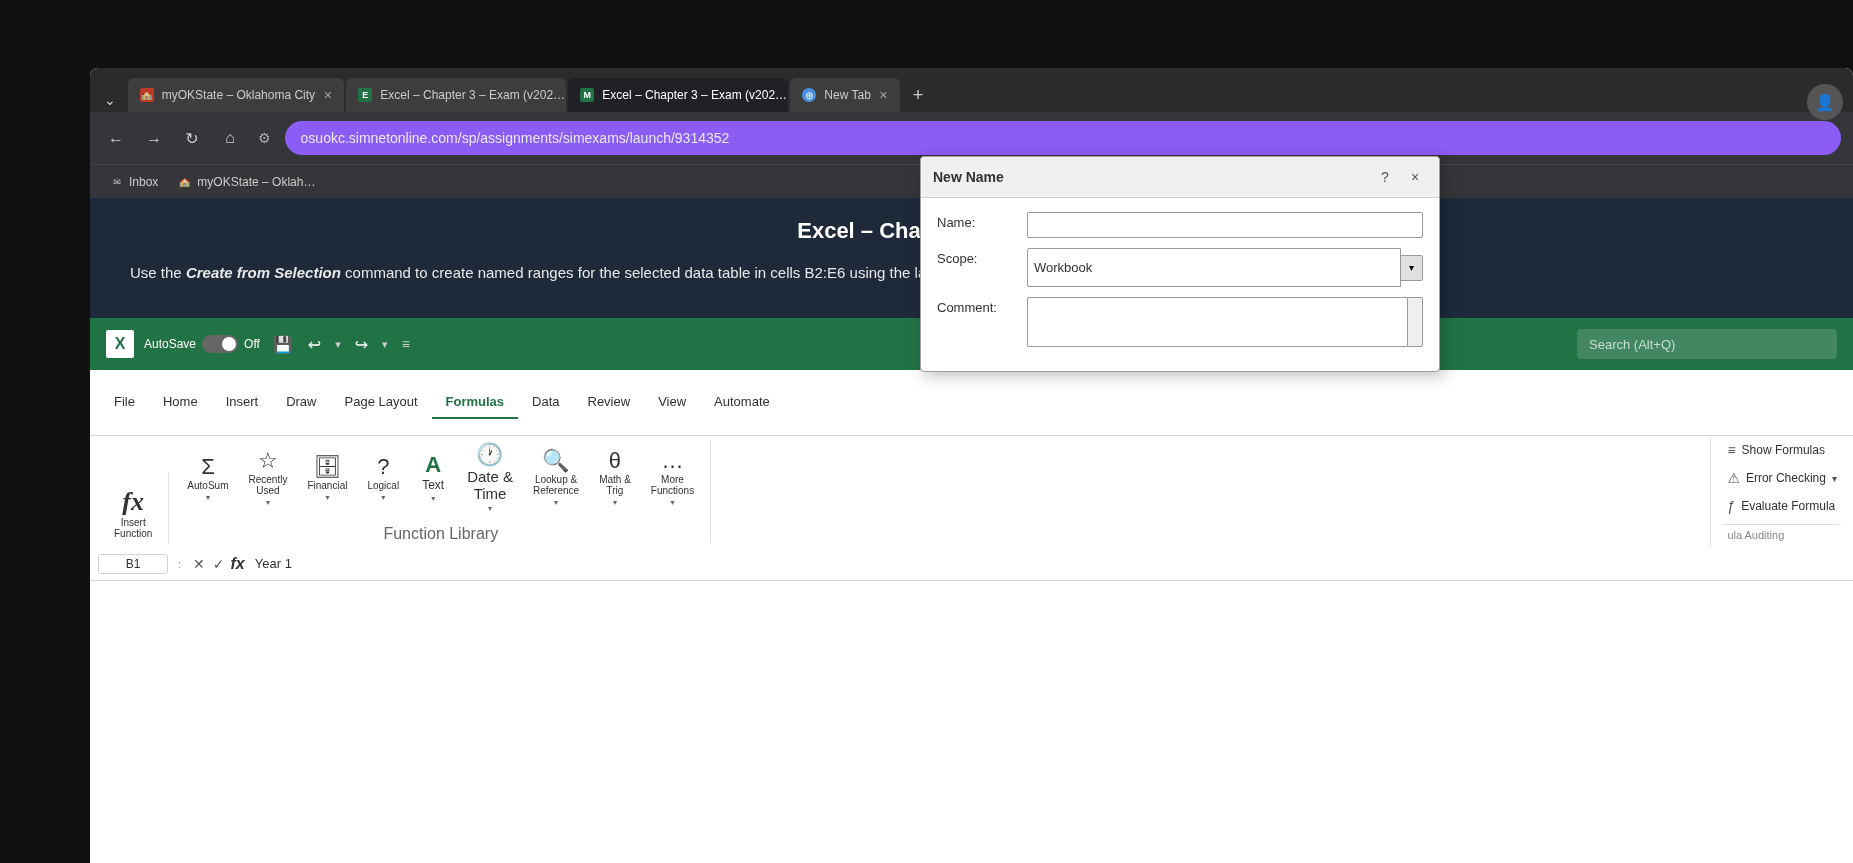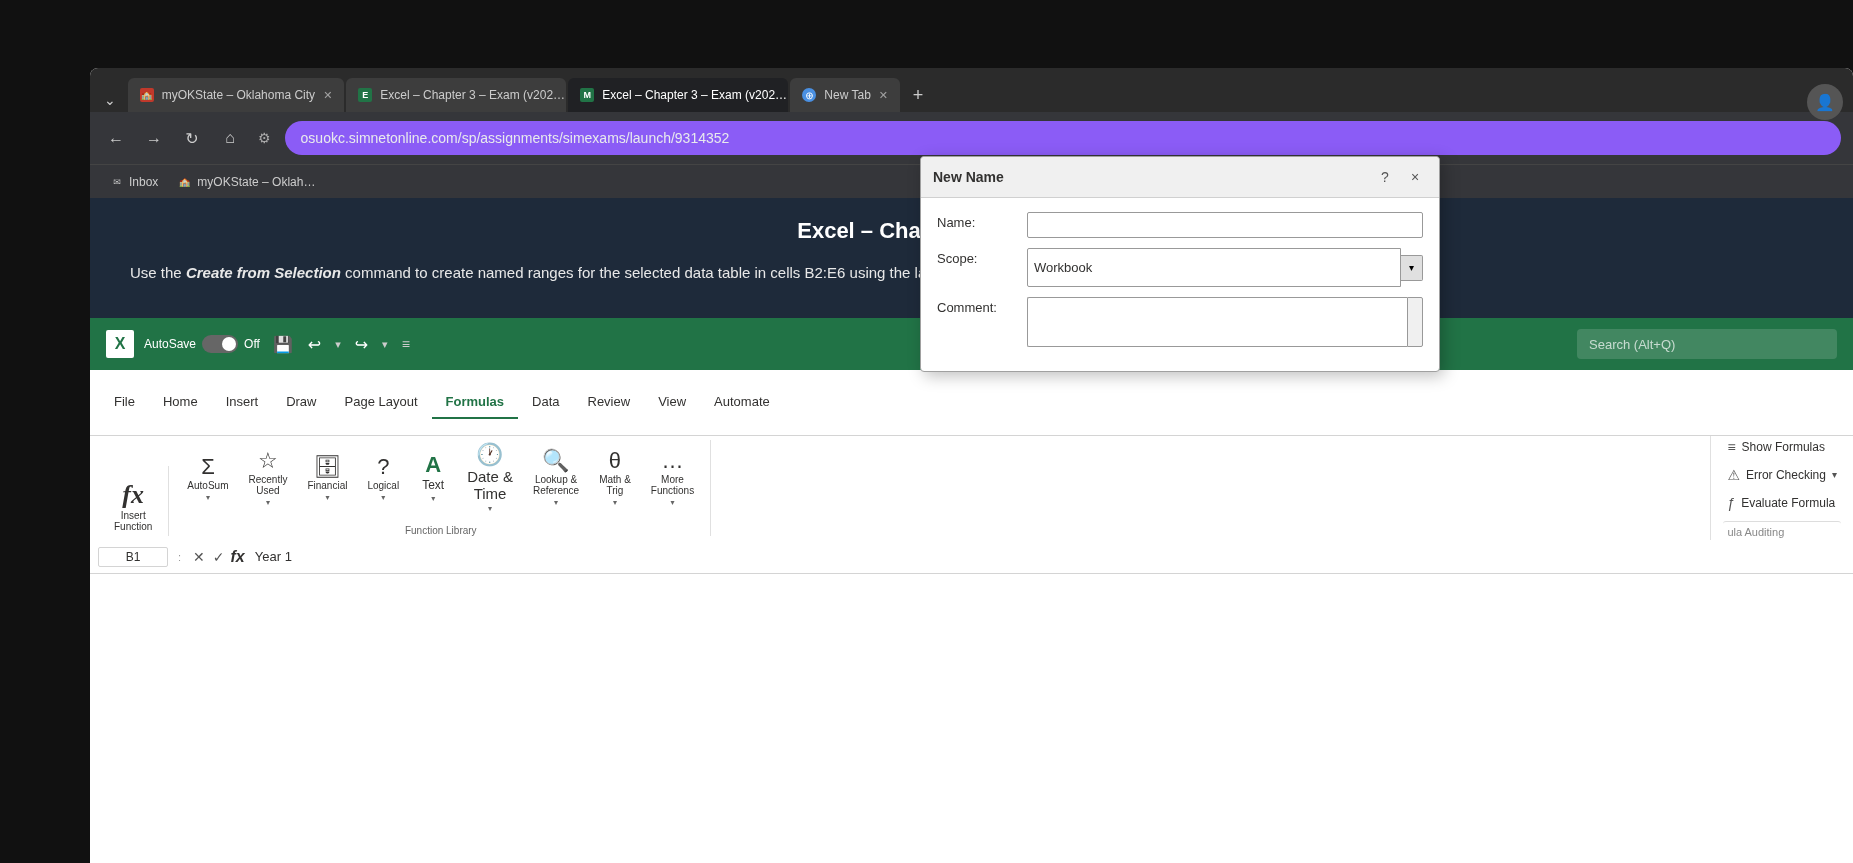--- a/index.html
+++ b/index.html
@@ -325,21 +325,21 @@
       padding: 0 8px;
       border-right: 1px solid #e0e0e0;
       min-height: 70px;
       justify-content: flex-end;
       gap: 4px;
     }
 
     .ribbon-group:last-child { border-right: none; }
 
     .ribbon-group-label {
-      font-size: 10px;
+      font-size: 16px;
       color: #666;
       text-align: center;
       margin-top: 4px;
     }
 
     .ribbon-btn-large {
       display: flex;
       flex-direction: column;
       align-items: center;
       padding: 4px 8px;

